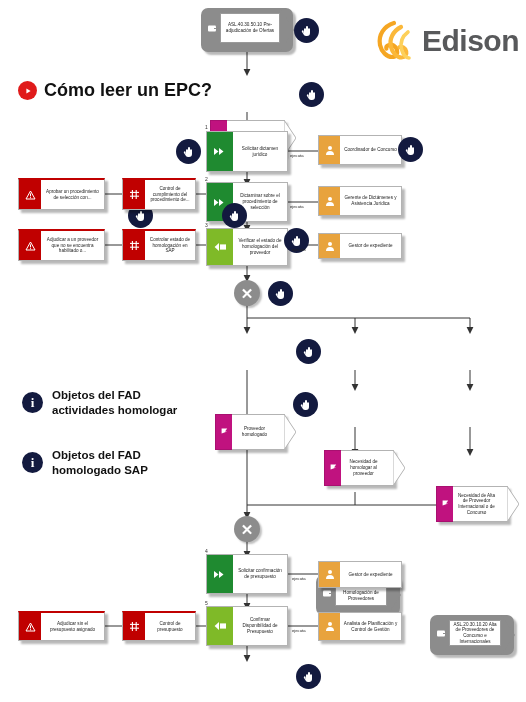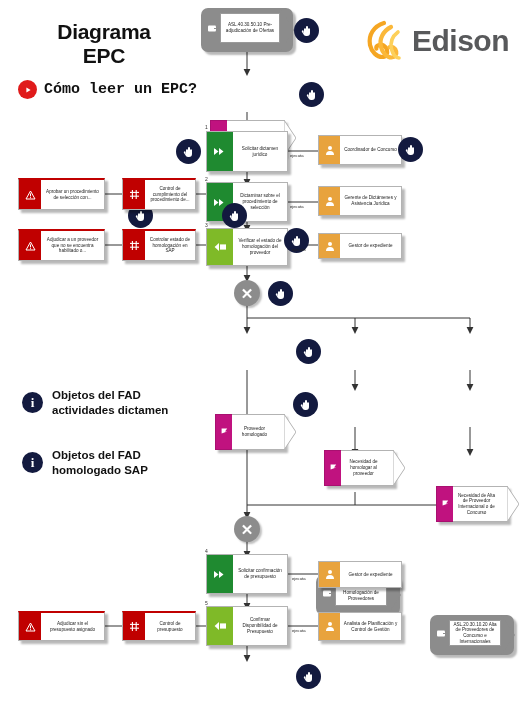--- a/index.html
+++ b/index.html
@@ -24,24 +24,24 @@
   .howto {
     position:absolute; left:18px; top:80px;
     display:flex; align-items:center; gap:7px;
   }
   .yt {
     width:19px; height:19px; border-radius:50%;
     background:#e01b1b; display:flex; align-items:center; justify-content:center;
     flex:none;
   }
   .yt svg { display:block; }
-  .howto-label { font-size:15px; font-weight:bold; white-space:nowrap;font-family:Liberation Mono, monospace; }
-
-  
-  .logo { position:absolute; left:362px; top:18px; display:flex; align-items:center; gap:4px;}
+  .howto-label { font-size:18px; font-weight:bold; white-space:nowrap; }
+
+  
+  .logo { position:absolute; left:372px; top:18px; display:flex; align-items:center; gap:4px;}
   .logo-word {
     font-size:30px; font-weight:bold; color:#58595b;
     letter-spacing:-0.5px; line-height:1;
   }
 
   
   .node { position:absolute; }
   .shadow { box-shadow:3px 3px 2px rgba(0,0,0,0.28); }
 
   
@@ -136,24 +136,20 @@
   .edge-label { position:absolute; font-size:4.2px; color:#222; }
 
   .t { font-size:4.6px; line-height:1.25; color:#222; }
   svg.lines { position:absolute; left:0; top:0; width:526px; height:702px; pointer-events:none; }
 </style>
 </head>
 <body>
 
 <div id="canvas">
 
-  <div class="title">
-    <div>Diagrama</div>
-    <div>EPC</div>
-  </div>
 
   <div class="howto">
     <span class="yt">
       <svg width="10" height="10" viewBox="0 0 10 10">
           <polygon points="3.4,2.4 7.6,5 3.4,7.6" fill="#fff"></polygon>
         </svg>
     </span>
     <span class="howto-label">Cómo leer un EPC?</span>
   </div>
 
@@ -512,21 +508,21 @@
       </div>
     <svg class="proc-arrow" viewBox="0 0 14 40" preserveAspectRatio="none">
       <polygon points="0,0 14,20 0,40" fill="#8c8c8c"></polygon>
     </svg>
   </div>
 
   <div class="legend-item" style="left:22px; top:388px;">
     <span class="legend-dot">i</span>
     <span class="legend-text">
       <span>Objetos del FAD</span><br>
-      <span>actividades dictamen</span>
+      <span>actividades homologar</span>
     </span>
   </div>
   <div class="legend-item" style="left:22px; top:448px;">
     <span class="legend-dot">i</span>
     <span class="legend-text">
       <span>Objetos del FAD</span><br>
       <span>homologado SAP</span>
     </span>
   </div>
 

